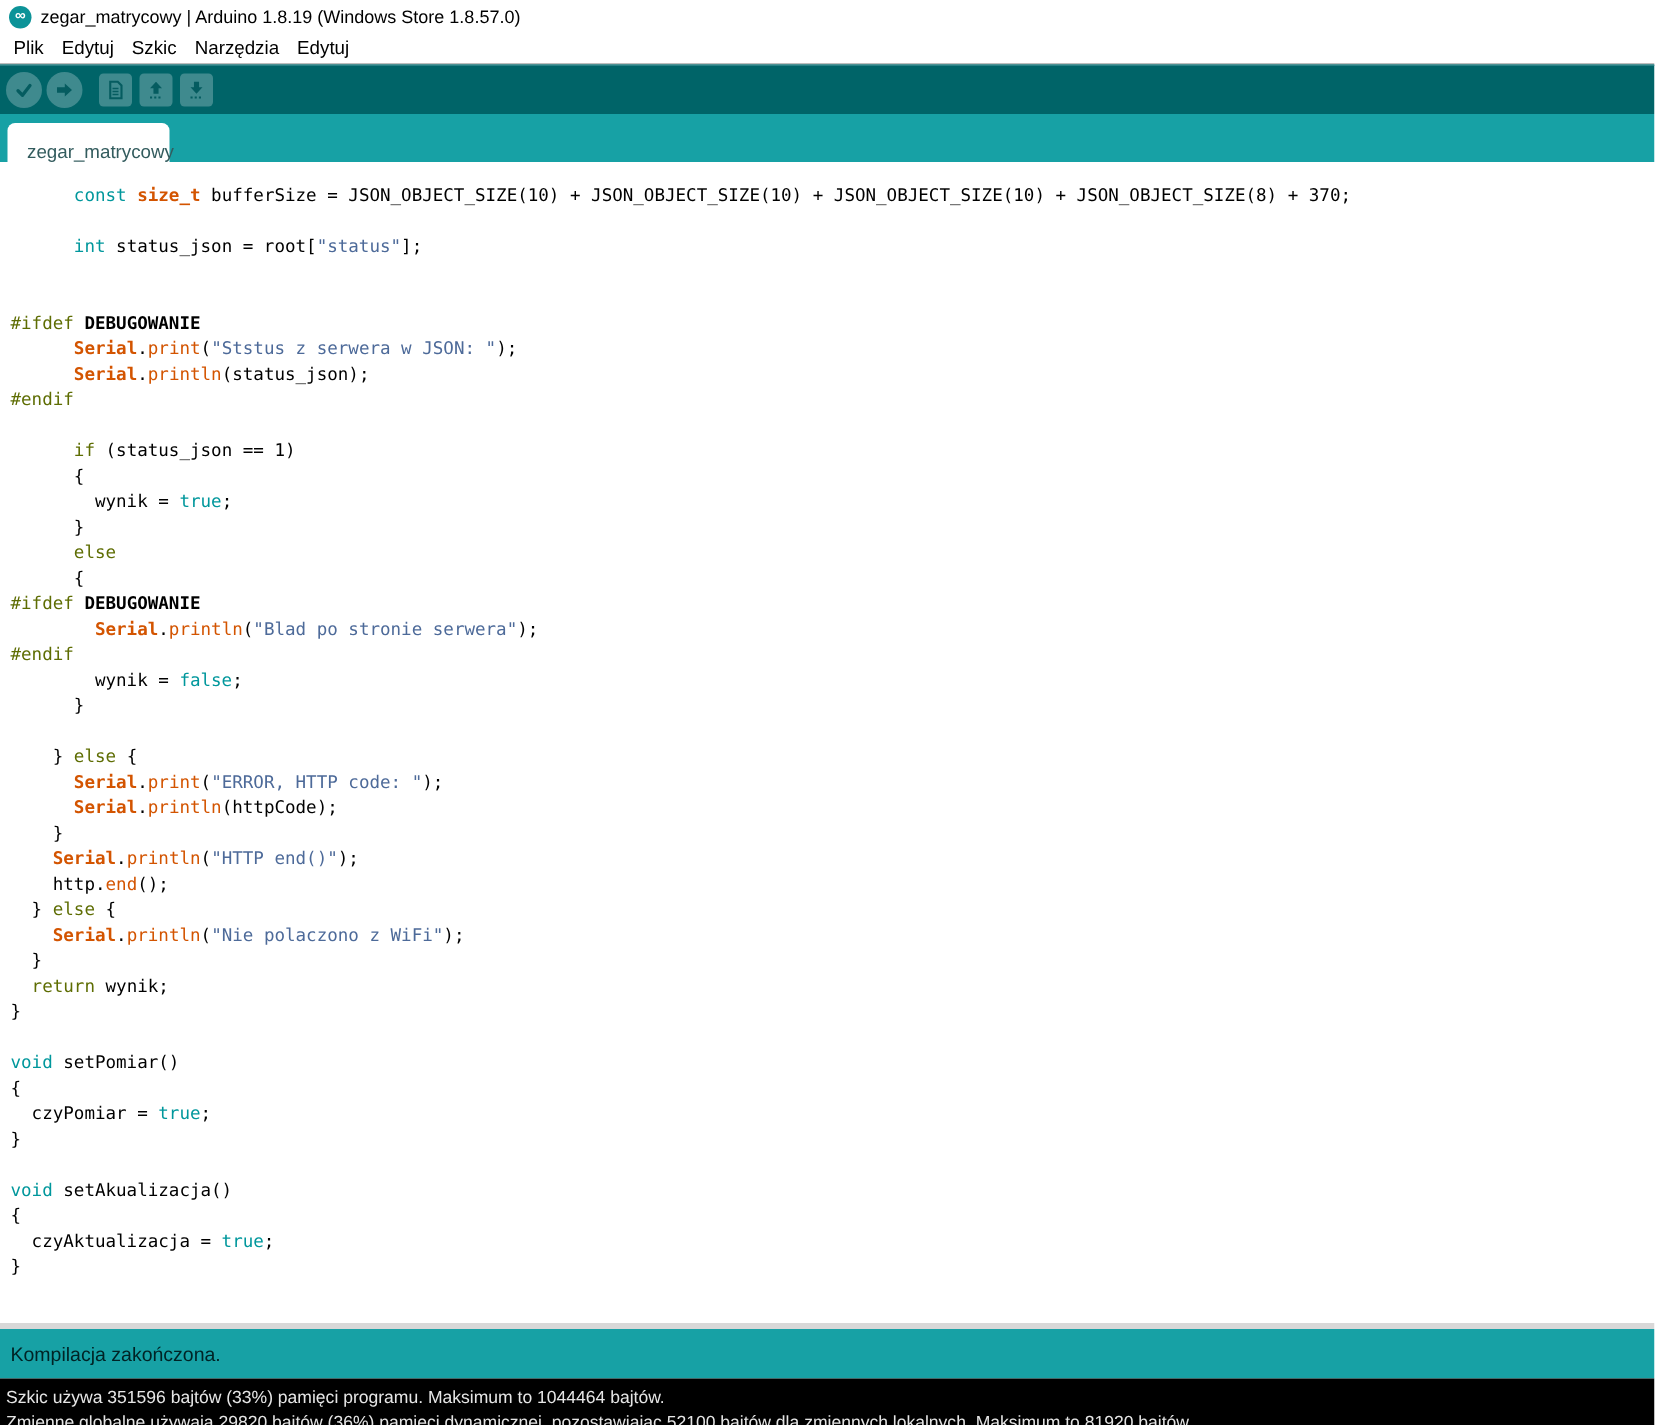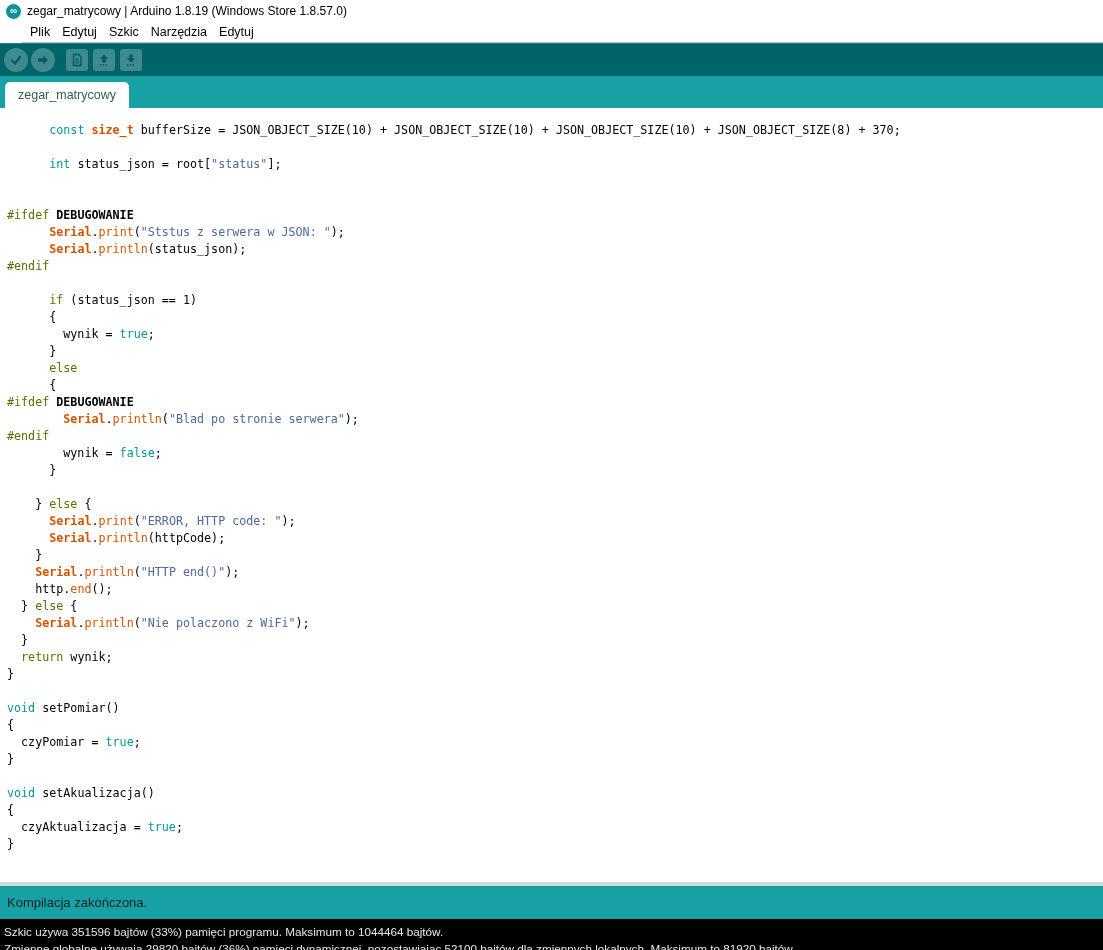--- a/index.html
+++ b/index.html
@@ -4,32 +4,32 @@
 <style>
   html,body{margin:0;padding:0;}
   body{width:1103px;height:950px;overflow:hidden;background:#fff;
        font-family:"Liberation Sans",sans-serif;-webkit-font-smoothing:antialiased;}
   .titlebar{height:22px;background:#ffffff;display:flex;align-items:center;padding-left:6px;}
   .app-icon{width:15px;height:15px;border-radius:50%;background:#0c9398;color:#fff;
             display:flex;align-items:center;justify-content:center;
             font-size:10px;font-weight:bold;line-height:1;}
   .title-text{margin-left:6px;font-size:12px;color:#000;}
   .menubar{height:20px;background:#ffffff;display:flex;align-items:center;
-           border-bottom:1px solid #bdbdbd;padding-left:3px;margin-left:21px;}
+           border-bottom:1px solid #bdbdbd;padding-left:3px;}
   .menu-item{font-size:12.5px;color:#000;padding:0 6px;height:100%;display:flex;align-items:center;cursor:default;}
   .toolbar{height:32px;background:#006468;border-top:1px solid #2a8186;
            display:flex;align-items:center;padding-left:4px;}
   .tbtn{width:24px;height:24px;background:#3f8a8e;border:none;padding:0;margin:0;
         display:flex;align-items:center;justify-content:center;cursor:pointer;}
   .tbtn.round{border-radius:50%;margin-right:3px;}
   .tbtn.square{border-radius:3px;width:22px;height:22px;margin-right:5px;}
   .tbtn.first-square{margin-left:8px;}
   .tabstrip{height:32px;background:#17a1a5;position:relative;}
-  .tab{position:absolute;left:5px;bottom:0;width:124px;height:26px;background:#ffffff;
-       border-radius:5px 5px 0 0;display:flex;align-items:center;cursor:pointer;}
+  .tab{position:absolute;left:5px;bottom:0;width:108px;height:26px;background:#ffffff;
+       border-radius:5px 5px 0 0;display:flex;align-items:flex-end;cursor:pointer;}
   .tab-label{padding-left:13px;font-size:12.5px;color:#335c5e;}
   .editor{height:760px;background:#ffffff;overflow:hidden;padding:1px 0 0 7px;cursor:text;margin-top:13px;}
   .code-line{font-family:"DejaVu Sans Mono",monospace;font-size:11.7px;line-height:17px;
              white-space:pre;color:#000;}
   .tok-k{color:#00979c;}
   .tok-kb{color:#d35400;font-weight:bold;}
   .tok-fn{color:#d35400;}
   .tok-pp{color:#5e6d03;}
   .tok-d{color:#000;font-weight:bold;}
   .tok-s{color:#4d6a99;}

